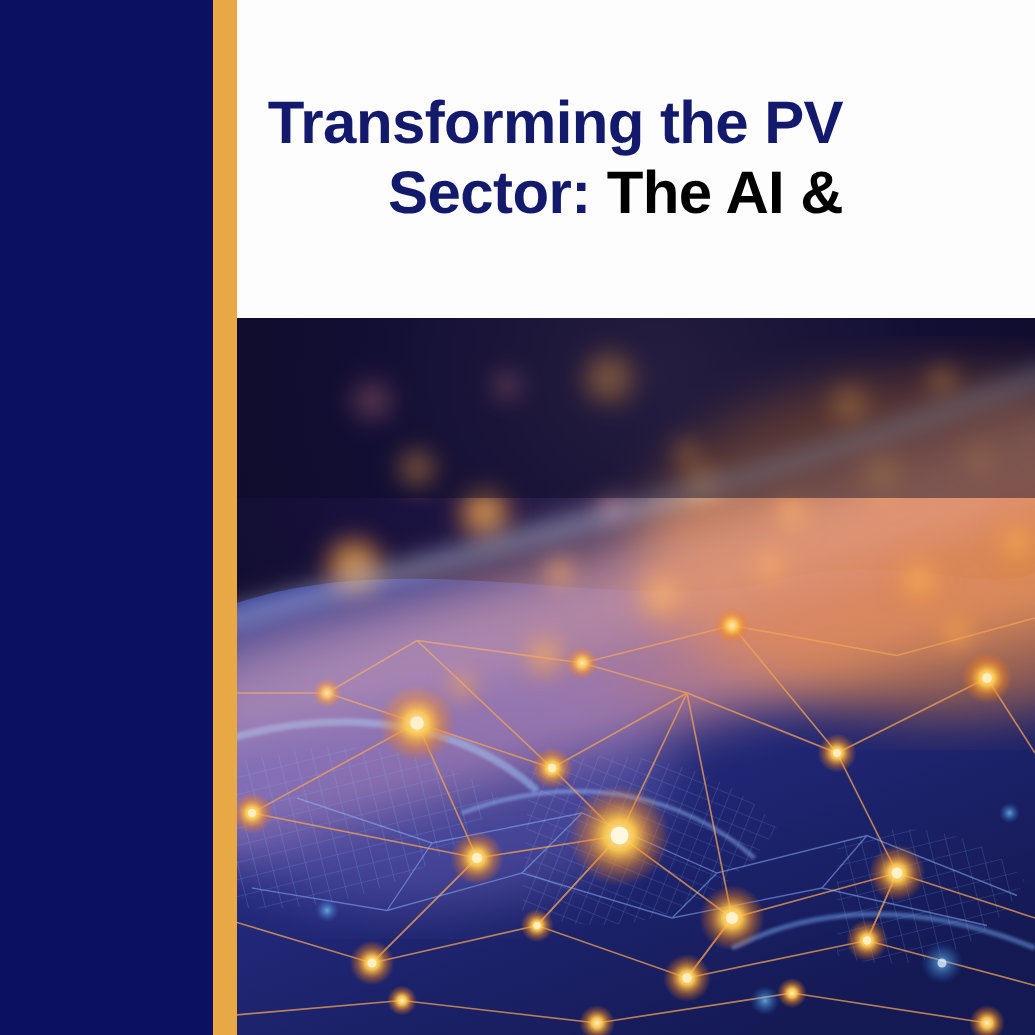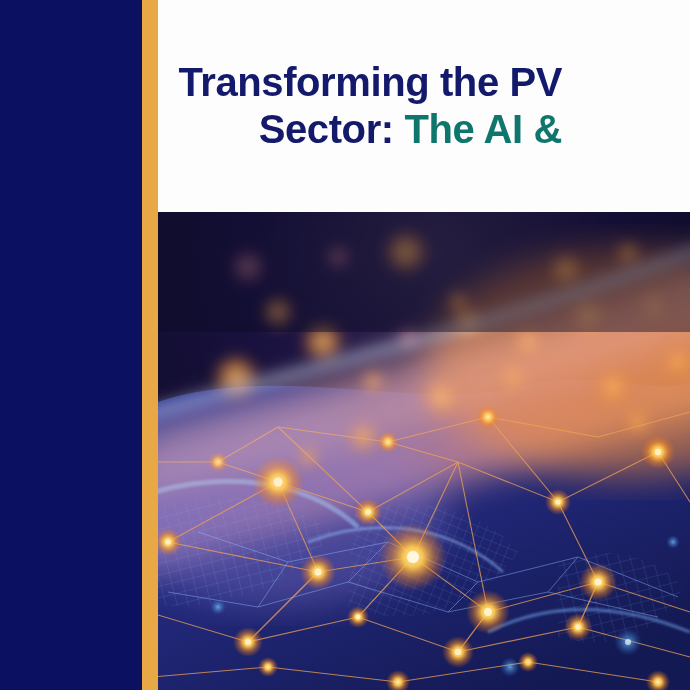--- a/index.html
+++ b/index.html
@@ -151,21 +151,21 @@
     z-index:3;
   }
   .title-text {
     text-align:right;
     font-size:40px;
     font-weight:bold;
     line-height:1.18;
     letter-spacing:-0.4px;
     color:#141a6b;
   }
-  .title-accent { color:#0f766e;margin-top:14px; }
+  .title-accent { color:#000000;margin-top:14px; }
 
   
   .photo {
     position:absolute;
     left:158px; top:212px;
     width:532px; height:478px;
     overflow:hidden;
     background:#0d0a2a;
     z-index:2;
   }

